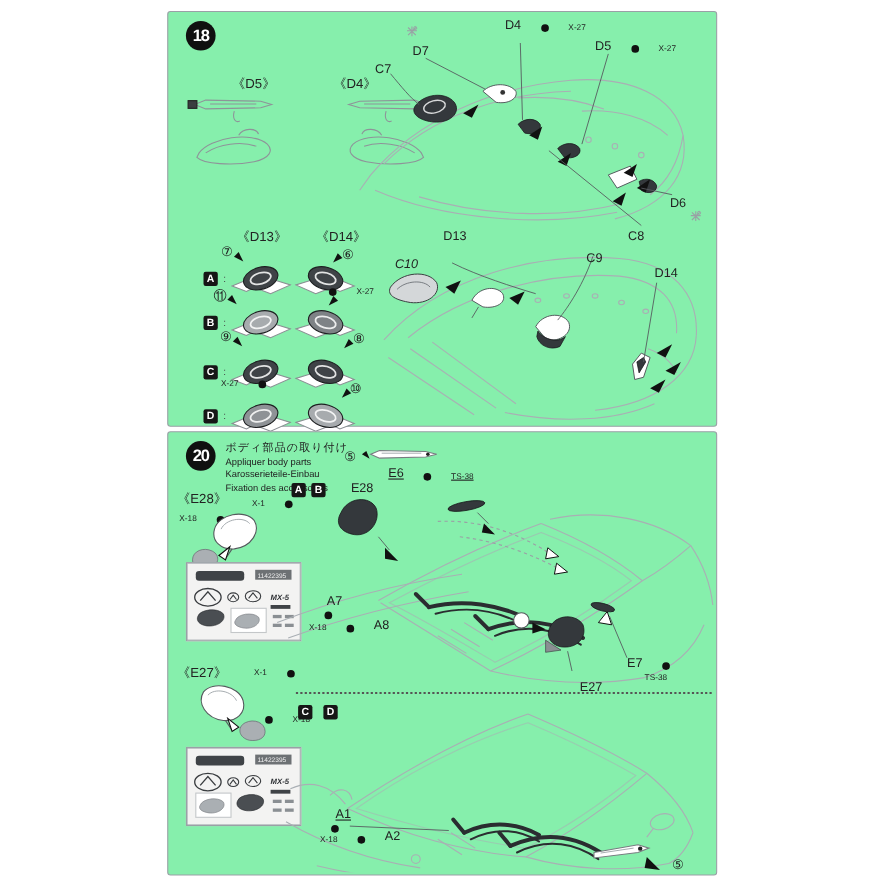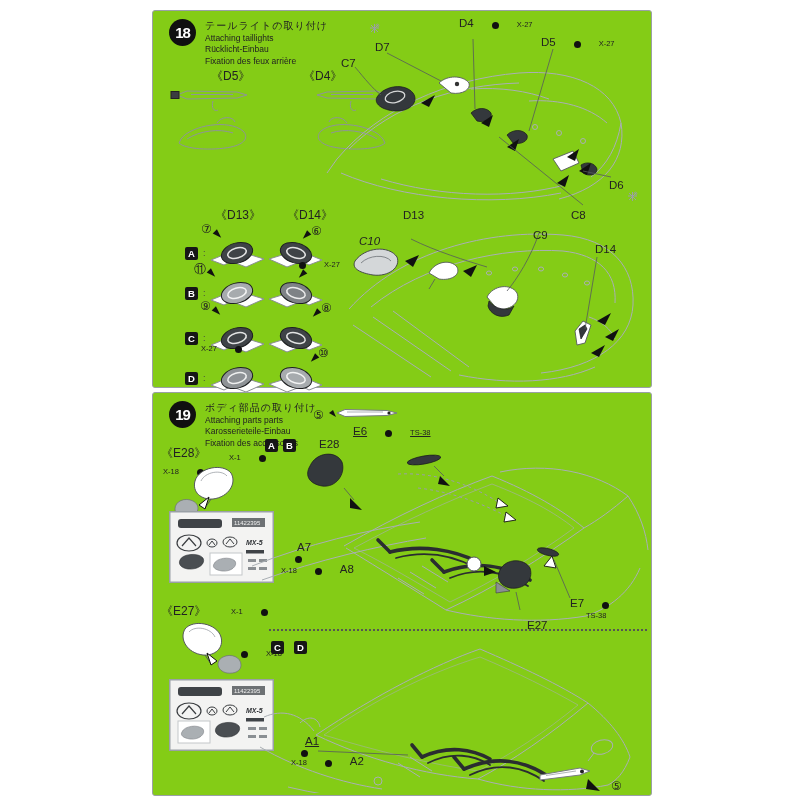--- a/index.html
+++ b/index.html
@@ -1,19 +1,19 @@
 <!DOCTYPE html>
 <html><head>
 <meta charset="utf-8">
 <style>
   html,body{margin:0;padding:0;}
   body{width:800px;height:800px;background:#ffffff;position:relative;
        font-family:"Liberation Sans","DejaVu Sans",sans-serif;color:#1c1c1c;
        -webkit-font-smoothing:antialiased;}
-  .panel{position:absolute;background:#84cc16;border:1px solid #9aa0a6;border-radius:3px;}
+  .panel{position:absolute;background:#86efac;border:1px solid #9aa0a6;border-radius:3px;}
   #p18{left:152px;top:10px;width:498px;height:376px;}
   #p19{left:152px;top:392px;width:498px;height:402px;}
   .badge{position:absolute;left:16px;top:8px;width:27px;height:27px;border-radius:50%;
          background:#101010;color:#fff;font-weight:bold;font-size:15px;
          display:flex;align-items:center;justify-content:center;letter-spacing:-1px;}
   .titles{position:absolute;left:52px;top:8px;font-size:8.5px;line-height:1.32;color:#222;}
   .titles .ja{font-size:10px;letter-spacing:1px;margin-bottom:1px;}
   .phdr{position:absolute;font-size:12px;color:#222;}
   .lbl{position:absolute;font-size:11.5px;color:#222;}
   .pcall{position:absolute;display:flex;align-items:flex-end;gap:18px;font-size:11.5px;color:#222;}
@@ -73,26 +73,20 @@
       <path d="M30,22 C34,13 50,10 56,17" fill="none" stroke="#9aa0a5" stroke-width=".8"></path>
       <path d="M40,40 L34,49" stroke="#55595d" stroke-width="1" fill="none"></path>
       <polygon points="28,46 38,38 34,50" fill="#fff" stroke="#111" stroke-width="1"></polygon>
       <path d="M4,50 C4,42 14,38 22,42 C30,46 28,56 18,58 C10,59 4,56 4,50 Z" fill="#aaafb3" stroke="#6b7075" stroke-width=".7"></path>
     </g>
   </defs>
 </svg>
 
 <section id="p18" class="panel">
   <div class="badge">18</div>
-  <div class="titles">
-    <div class="ja">テールライトの取り付け</div>
-    <div>Attaching taillights</div>
-    <div>Rücklicht-Einbau</div>
-    <div>Fixation des feux arrière</div>
-  </div>
 
   <div class="phdr" style="left:58px;top:57px;">《D5》</div>
   <div class="phdr" style="left:150px;top:57px;">《D4》</div>
   <svg class="art ln2" style="left:14px;top:70px;" width="230" height="78" viewBox="0 0 230 78">
     <g class="ln2">
       <path d="M10,14 L20,10 L70,11 L80,14 L70,17 L20,18 Z" fill="#fff"></path>
       <rect x="4" y="10.5" width="8" height="7" fill="#3a3d40" stroke="#222"></rect>
       <path d="M24,13.5 L66,13.5"></path>
       <path d="M46,20 C44,27 47,31 51,29"></path>
         <circle cx="52" cy="28" r="2" fill="none"></circle>
@@ -273,24 +267,24 @@
     <path class="ldr" d="M258,40 L246,112"></path>
   </svg>
 
   <div class="lbl" style="left:250px;top:198px;">D13</div>
   <div class="lbl" style="left:206px;top:224px;font-style:italic;">C10</div>
   <div class="lbl" style="left:380px;top:218px;">C9</div>
   <div class="lbl" style="left:442px;top:232px;">D14</div>
 </section>
 
 <section id="p19" class="panel">
-  <div class="badge">19</div>
+  <div class="badge">20</div>
   <div class="titles">
     <div class="ja">ボディ部品の取り付け</div>
-    <div>Attaching parts parts</div>
+    <div>Appliquer body parts</div>
     <div>Karosserieteile-Einbau</div>
     <div>Fixation des accessoires</div>
   </div>
 
   <span class="circ" style="left:160px;top:15px;">⑤</span>
   <svg class="art" style="left:176px;top:12px;" width="72" height="16" viewBox="0 0 72 16">
       <use href="#pen"></use>
     </svg>
   <div class="pcall" style="left:200px;top:32px;text-decoration:underline;">
     <span>E6</span>

